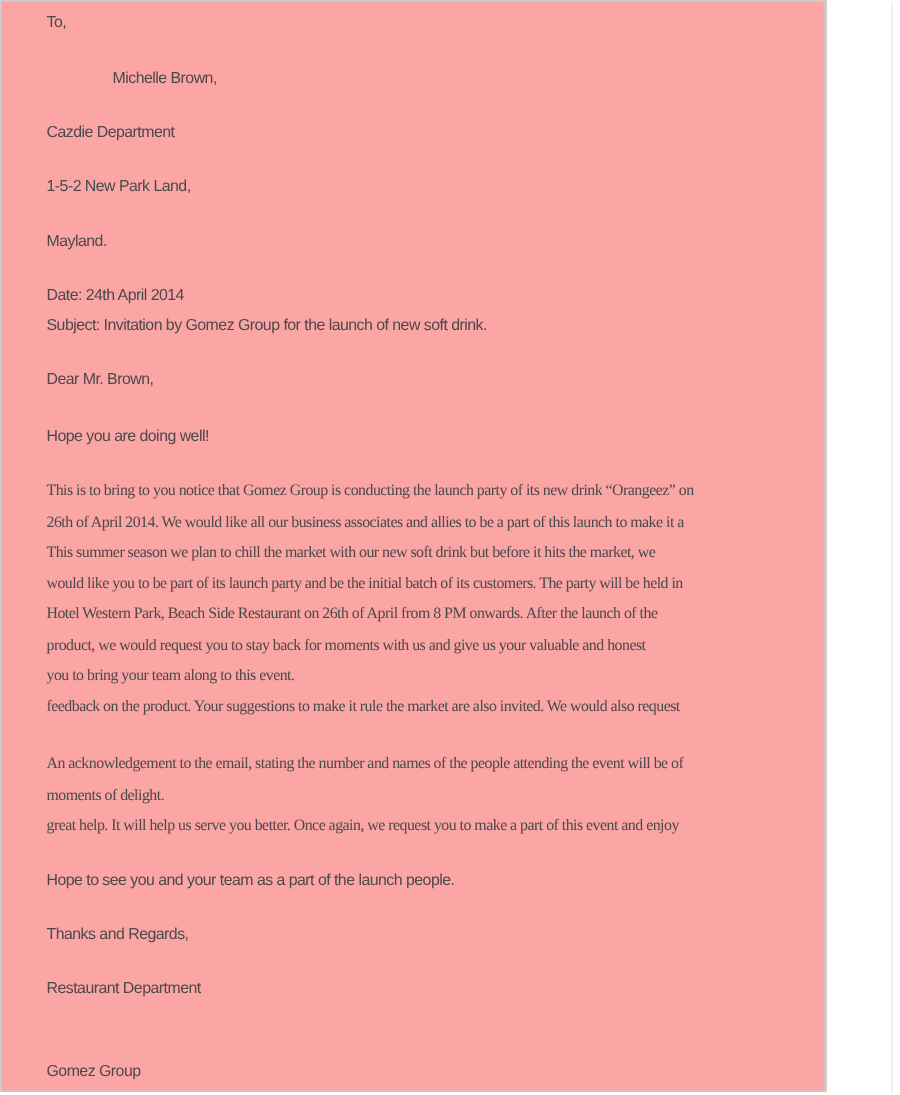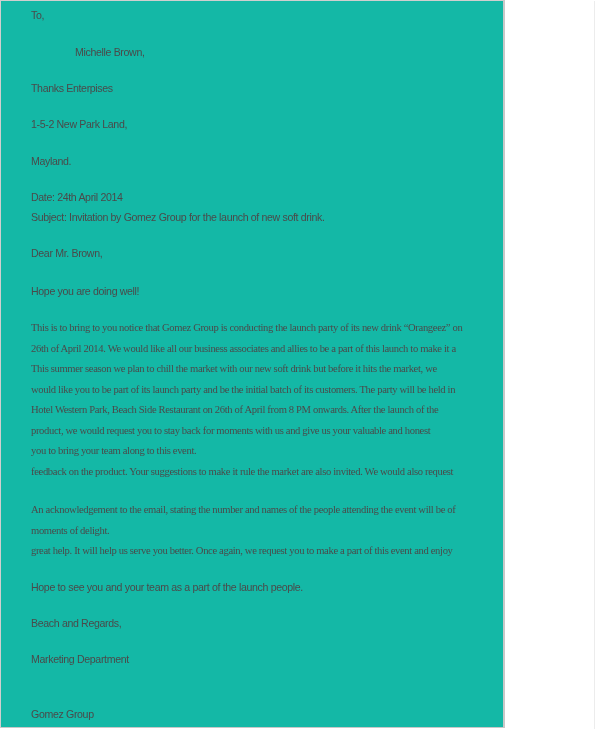--- a/index.html
+++ b/index.html
@@ -11,28 +11,28 @@
       width: 600px;
       height: 730px;
       position: relative;
       overflow: hidden;
       font-family: "Liberation Sans", "DejaVu Sans", sans-serif;
     }
     .page {
       position: absolute;
       left: 0;
       top: 0;
-      width: 505px;
+      width: 551px;
       height: 728px;
       border-top: 1px solid #cfcfcf;
       border-left: 1px solid #cfcfcf;
       border-right: 2px solid #c8c8c8;
       border-bottom: 1px solid #c8c8c8;
       box-sizing: border-box;
-      background: #14b8a6;
+      background: #fca5a5;
     }
     .inner-rule {
       position: absolute;
       left: 593px;
       top: 0;
       width: 1px;
       height: 728px;
       background: #ececec;
     }
     .text {
@@ -61,21 +61,21 @@
   </style>
 </head>
 <body>
 
 <div class="page">
   <div class="inner-rule"></div>
 
   <div class="text" style="top:4px;">To,</div>
 
   <div class="text" style="top:41px;padding-left:44px;">Michelle Brown,</div>
-  <div class="text" style="top:77px;">Thanks Enterpises</div>
+  <div class="text" style="top:77px;">Cazdie Department</div>
   <div class="text" style="top:113px;">1-5-2 New Park Land,</div>
   <div class="text" style="top:150px;">Mayland.</div>
 
   <div class="text" style="top:186px;">Date: 24th April 2014</div>
   <div class="text" style="top:206px;">Subject: Invitation by Gomez Group for the launch of new soft drink.</div>
 
   <div class="text" style="top:242px;">Dear Mr. Brown,</div>
 
   <div class="text" style="top:280px;">Hope you are doing well!</div>
 
@@ -94,18 +94,18 @@
   </div>
 
   <div class="para" style="top:499px;">
     <span class="line">An acknowledgement to the email, stating the number and names of the people attending the event will be of</span>
     <span class="line">moments of delight.</span>
     <span class="line">great help. It will help us serve you better. Once again, we request you to make a part of this event and enjoy</span>
   </div>
 
   <div class="text" style="top:576px;">Hope to see you and your team as a part of the launch people.</div>
 
-  <div class="text" style="top:612px;">Beach and Regards,</div>
+  <div class="text" style="top:612px;">Thanks and Regards,</div>
 
-  <div class="text" style="top:648px;">Marketing Department</div>
+  <div class="text" style="top:648px;">Restaurant Department</div>
 
   <div class="text" style="top:703px;">Gomez Group</div>
 </div>
 
 </body></html>

